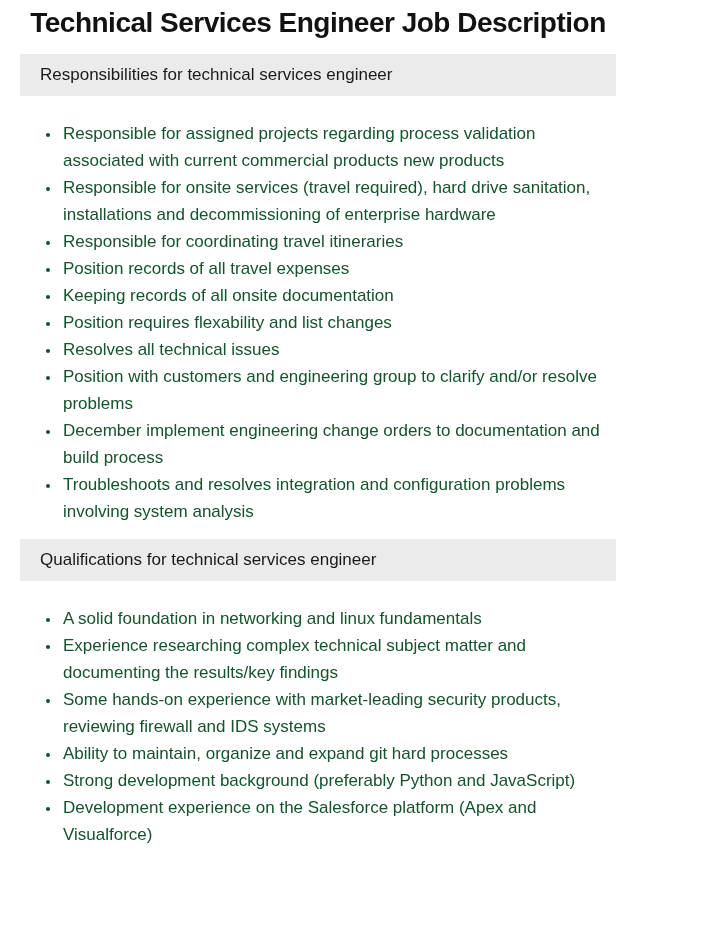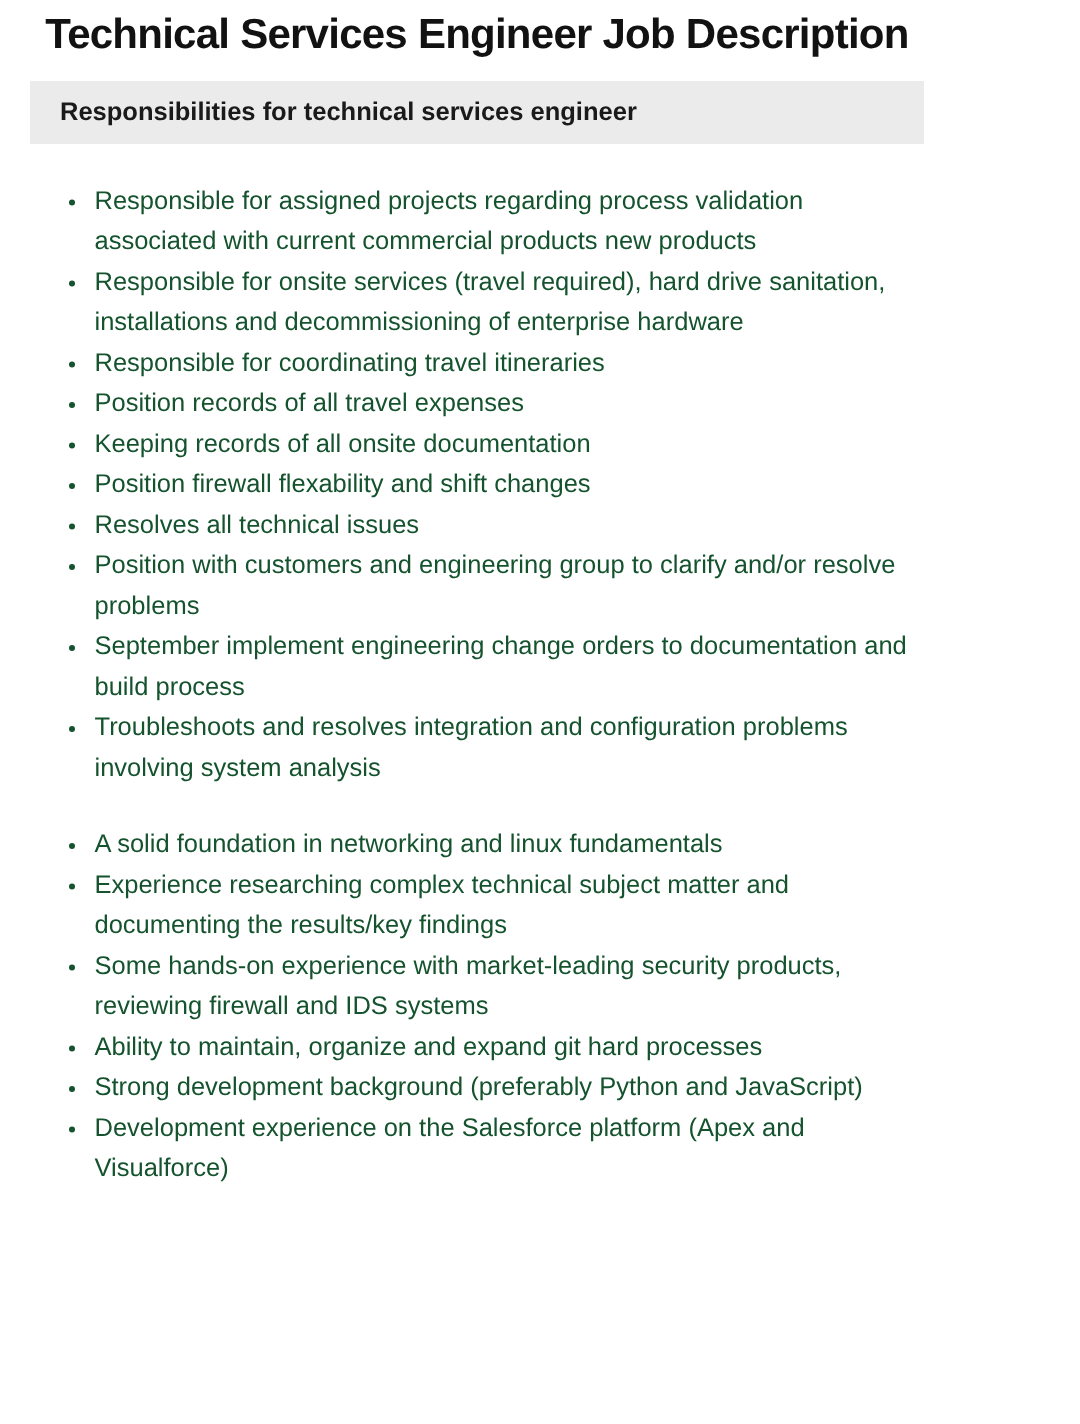--- a/index.html
+++ b/index.html
@@ -33,21 +33,21 @@
     font-size: 17px;
     line-height: 27px;
     color: #1d1d1d;
   }
   .section-header {
     margin-top: 14px;
     background: #ebebeb;
     padding: 11px 10px 11px 20px;
     font-size: 17px;
     line-height: 20px;
-    font-weight: 700;
+    font-weight: 400;
     color: #1a1a1a;
   }
   ul.bullet-list {
     margin: 24px 0 0 0;
     padding: 0 0 0 41px;
     list-style: disc outside;
     font-size: 17px;
     line-height: 27px;
     color: #14532d;
   }
@@ -70,27 +70,30 @@
   <div class="section-header">
     <span>Responsibilities for technical services engineer</span>
   </div>
 
   <ul class="bullet-list">
     <li>Responsible for assigned projects regarding process validation associated with current commercial products new products</li>
     <li>Responsible for onsite services (travel required), hard drive sanitation, installations and decommissioning of enterprise hardware</li>
     <li>Responsible for coordinating travel itineraries</li>
     <li>Position records of all travel expenses</li>
     <li>Keeping records of all onsite documentation</li>
-    <li>Position firewall flexability and shift changes</li>
+    <li>Position requires flexability and list changes</li>
     <li>Resolves all technical issues</li>
     <li>Position with customers and engineering group to clarify and/or resolve problems</li>
-    <li>September implement engineering change orders to documentation and build process</li>
+    <li>December implement engineering change orders to documentation and build process</li>
     <li>Troubleshoots and resolves integration and configuration problems involving system analysis</li>
   </ul>
 
+  <div class="section-header">
+    <span>Qualifications for technical services engineer</span>
+  </div>
 
   <ul class="bullet-list">
     <li>A solid foundation in networking and linux fundamentals</li>
     <li>Experience researching complex technical subject matter and documenting the results/key findings</li>
     <li>Some hands-on experience with market-leading security products, reviewing firewall and IDS systems</li>
     <li>Ability to maintain, organize and expand git hard processes</li>
     <li>Strong development background (preferably Python and JavaScript)</li>
     <li>Development experience on the Salesforce platform (Apex and Visualforce)</li>
   </ul>
 

